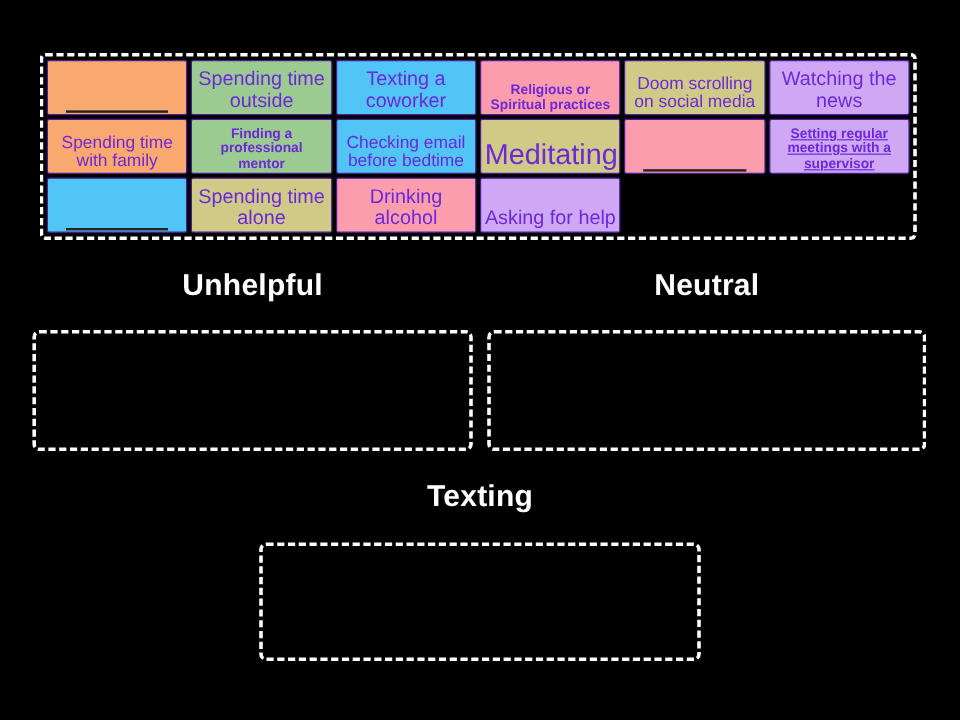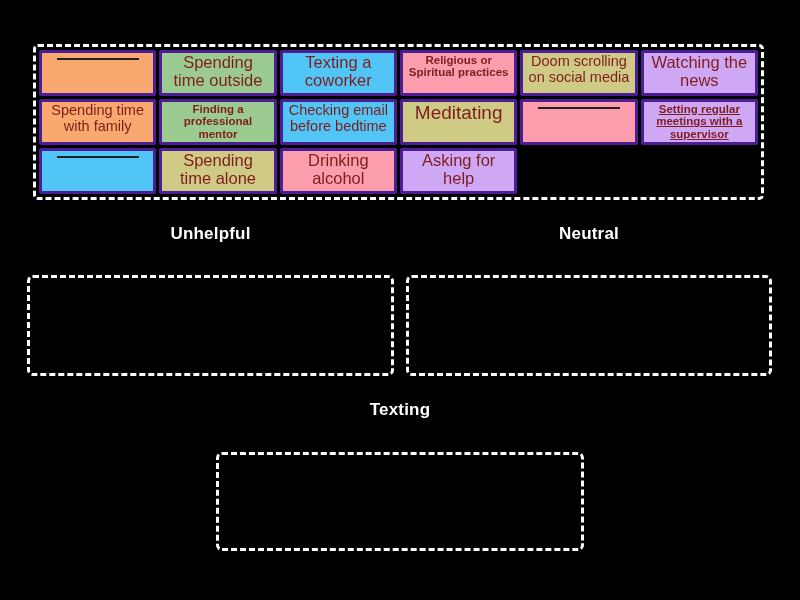--- a/index.html
+++ b/index.html
@@ -31,54 +31,54 @@
   }
   #tile-grid {
     width: 100%;
     height: 100%;
     display: grid;
     grid-template-columns: repeat(6, 1fr);
     grid-template-rows: repeat(3, 1fr);
     gap: 3px;
   }
   .tile {
-    border: 3px solid #4c1d95;
+    border: 1px solid #4c1d95;
     border-radius: 2px;
     display: flex;
-    align-items: flex-start;
+    align-items: flex-end;
     justify-content: center;
     text-align: center;
-    color: #7f1d1d;
+    color: #6d28d9;
     line-height: 1.08;
     padding: 1px 3px;
     overflow: hidden;
     cursor: move;
     user-select: none;
   }
   .tile .tile-text { display: block; width: 100%; }
 
   
   .tile[data-size="lg"]  { font-size: 16.5px; }
   .tile[data-size="md"]  { font-size: 14.5px; }
   .tile[data-size="sm"]  { font-size: 11.5px; font-weight: 600; }
-  .tile[data-size="xl"]  { font-size: 19px; }
+  .tile[data-size="xl"]  { font-size: 24px; }
 
   .tile.blank .tile-text {
     display: inline-block;
     width: 78%;
     height: 0;
     border-bottom: 2px solid #222;
     margin-top: 4px;
   }
 
   
   .zone-label {
     position: absolute;
     color: #ffffff;
-    font-size: 17px;
+    font-size: 25px;
     font-weight: bold;
     text-align: center;
     letter-spacing: 0.2px;
   }
   .drop-zone {
     position: absolute;
     border: 3px dashed #ffffff;
     border-radius: 6px;
     background: transparent;
   }

